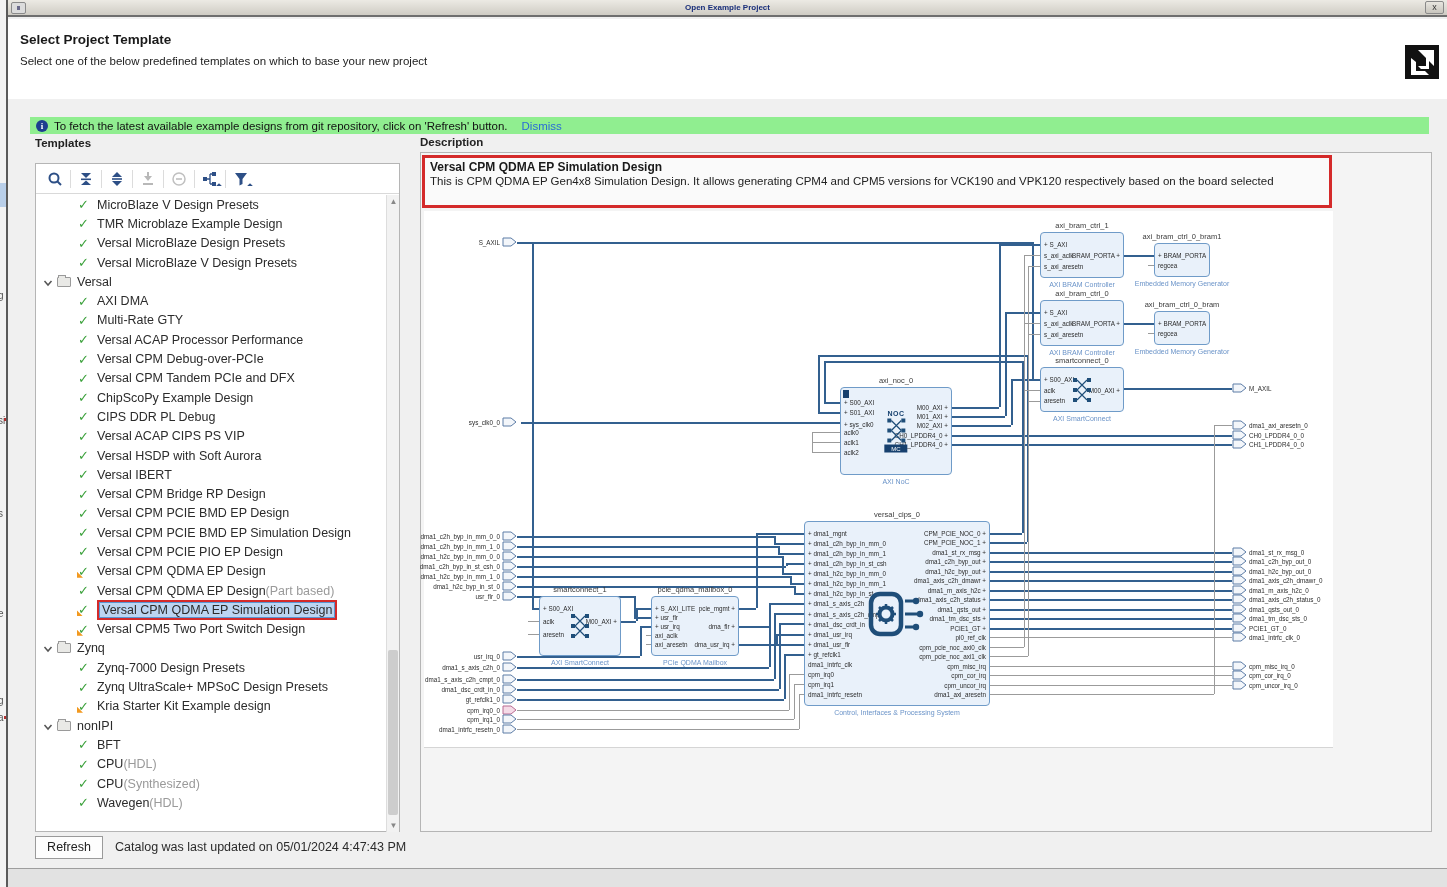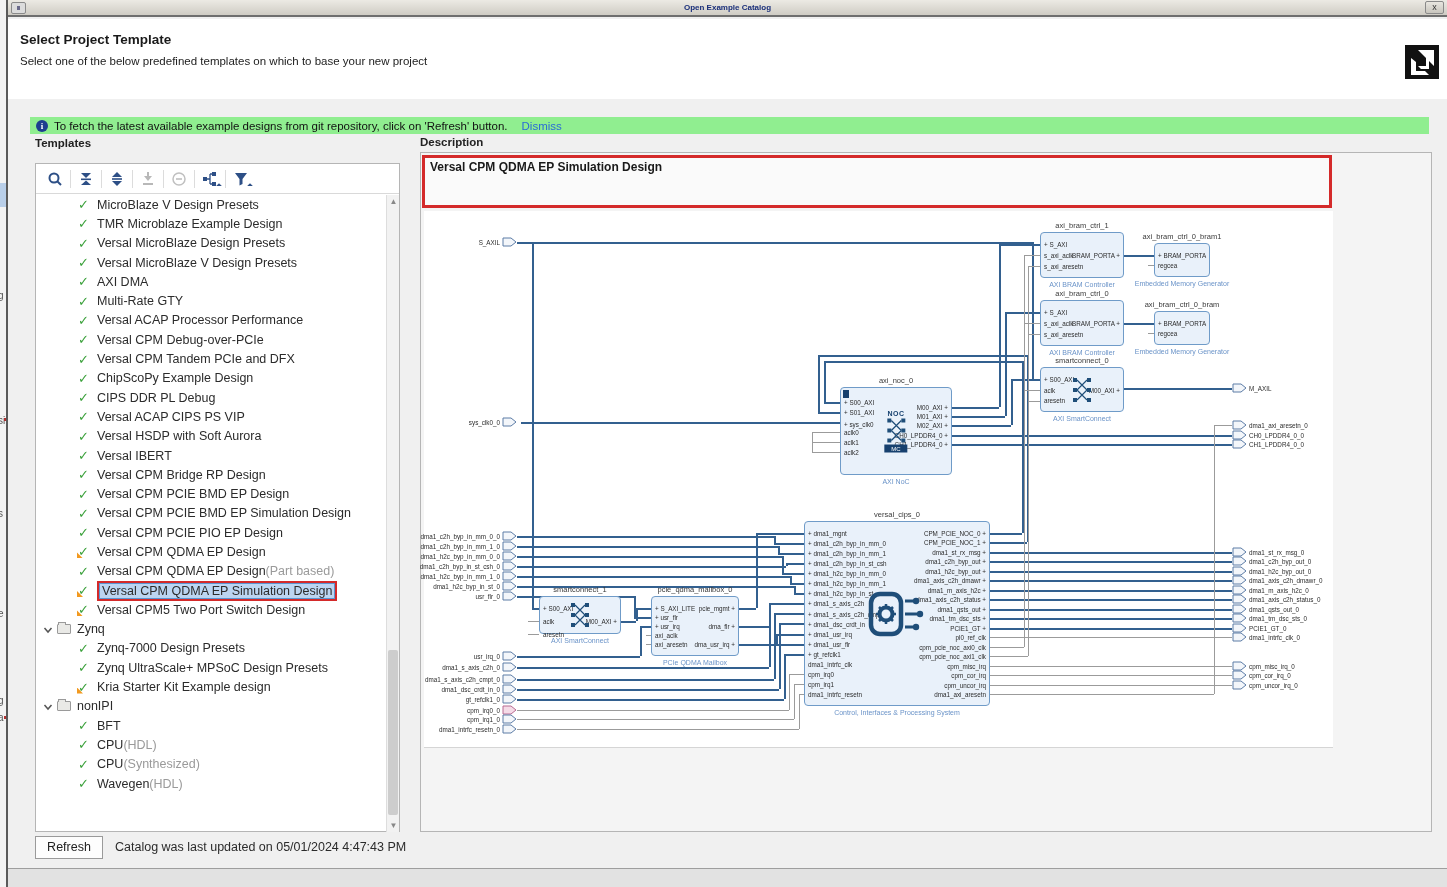--- a/index.html
+++ b/index.html
@@ -96,21 +96,21 @@
     <div class="frag" style="top: 608px;">e</div>
     <div class="frag" style="top: 695px;">g</div>
     <div class="frag" style="top: 712px;">a</div>
     <div class="rdot" style="top: 418px;"></div>
     <div class="rdot" style="top: 716px;"></div>
   </div>
 
 <div id="dialog">
   <div id="titlebar">
     <div class="wicon"></div>
-    <div class="ttl">Open Example Catalog</div>
+    <div class="ttl">Open Example Project</div>
     <div class="xbtn">x</div>
   </div>
 
   <div id="whitehead">
     <div id="pg-title">Select Project Template</div>
     <div id="pg-sub">Select one of the below predefined templates on which to base your new project</div>
   </div>
   <svg id="amdlogo" viewBox="0 0 34 34">
     <rect x="0" y="0" width="34" height="34" fill="#111"></rect>
     <polygon points="13,5 29,5 29,21 24,16 24,24 16,24 13,21 21,21 21,13 13,5" fill="#fff"></polygon>
@@ -198,20 +198,28 @@
           <div class="leafpad"></div>
           <span class="chk">✓</span>
           <span>Versal MicroBlaze Design Presets</span>
         </div>
         <div class="trow">
           <div class="leafpad"></div>
           <span class="chk">✓</span>
           <span>Versal MicroBlaze V Design Presets</span>
         </div>
         <div class="trow">
+          <div class="foldpad"></div>
+          <span class="chev"><svg width="10" height="10">
+              <polyline points="1.5,3 5,7 8.5,3" fill="none" stroke="#555" stroke-width="1.5"></polyline>
+            </svg></span>
+          <div class="ficon"></div>
+          <span>Versal</span>
+        </div>
+        <div class="trow">
           <div class="leafpad"></div>
           <span class="chk">✓</span>
           <span>AXI DMA</span>
         </div>
         <div class="trow">
           <div class="leafpad"></div>
           <span class="chk">✓</span>
           <span>Multi-Rate GTY</span>
         </div>
         <div class="trow">
@@ -355,20 +363,21 @@
     <div id="tscroll">
       <div class="arr" style="top:0;">▲</div>
       <div class="thumb" style="top:455px; height:165px;"></div>
       <div class="arr" style="bottom:0;">▼</div>
     </div>
   </div>
 
   <div id="dpanel">
     <div id="descbox">
       <div class="dt">Versal CPM QDMA EP Simulation Design</div>
+      <div class="db">This is CPM QDMA EP Gen4x8 Simulation Design. It allows generating CPM4 and CPM5 versions for VCK190 and VPK120 respectively based on the board selected</div>
     </div>
     <div id="diagram">
         <div class="wire-t" style="left: 93px; top: 31px; width: 515px; height: 2px;"></div>
         <div class="wire-t" style="left: 608px; top: 31px; width: 2px; height: 137px;"></div>
         <div class="wire-t" style="left: 608px; top: 168px; width: 8px; height: 2px;"></div>
         <div class="wire-t" style="left: 608px; top: 33px; width: 8px; height: 2px;"></div>
         <div class="wire-t" style="left: 608px; top: 101px; width: 8px; height: 2px;"></div>
         <div class="wire-t" style="left: 108px; top: 31px; width: 2px; height: 366px;"></div>
         <div class="wire-t" style="left: 108px; top: 397px; width: 7px; height: 2px;"></div>
         <div class="wire-t" style="left: 97px; top: 211px; width: 319px; height: 2px;"></div>
@@ -608,21 +617,21 @@
               <rect x="4" y="3" width="30" height="40" rx="9" fill="none" stroke="#1f4e79" stroke-width="4.5"></rect>
               <circle cx="19" cy="23" r="6.5" fill="none" stroke="#1f4e79" stroke-width="4"></circle>
               <path d="M19 13 v4 M19 29 v4 M9 23 h4 M25 23 h4 M12 16 l3 3 M23 27 l3 3 M26 16 l-3 3 M15 27 l-3 3" stroke="#1f4e79" stroke-width="2.5"></path>
               <path d="M38 10 h8 M38 23 h12 M38 36 h8" stroke="#1f4e79" stroke-width="3"></path>
               <circle cx="49" cy="10" r="3.2" fill="#1f4e79"></circle>
               <circle cx="53" cy="23" r="3.2" fill="#1f4e79"></circle>
               <circle cx="49" cy="36" r="3.2" fill="#1f4e79"></circle>
             </svg>
           </div>
         </div>
-        <div class="blk" style="left: 115px; top: 385px; width: 82px; height: 38px;">
+        <div class="blk" style="left: 115px; top: 385px; width: 82px; height: 60px;">
           <div class="btitle">smartconnect_1</div>
           <div class="bsub">AXI SmartConnect</div>
           <div class="pl" style="top: 8px;">+ S00_AXI</div>
           <div class="pl" style="top: 21px;">aclk</div>
           <div class="pl" style="top: 34px;">aresetn</div>
           <div class="pr" style="top: 21px;">M00_AXI +</div>
           <div class="cicon">
             <svg width="22" height="26">
               <rect x="2" y="1" width="4" height="4" fill="#1f4e79"></rect>
               <rect x="16" y="1" width="4" height="4" fill="#1f4e79"></rect>

